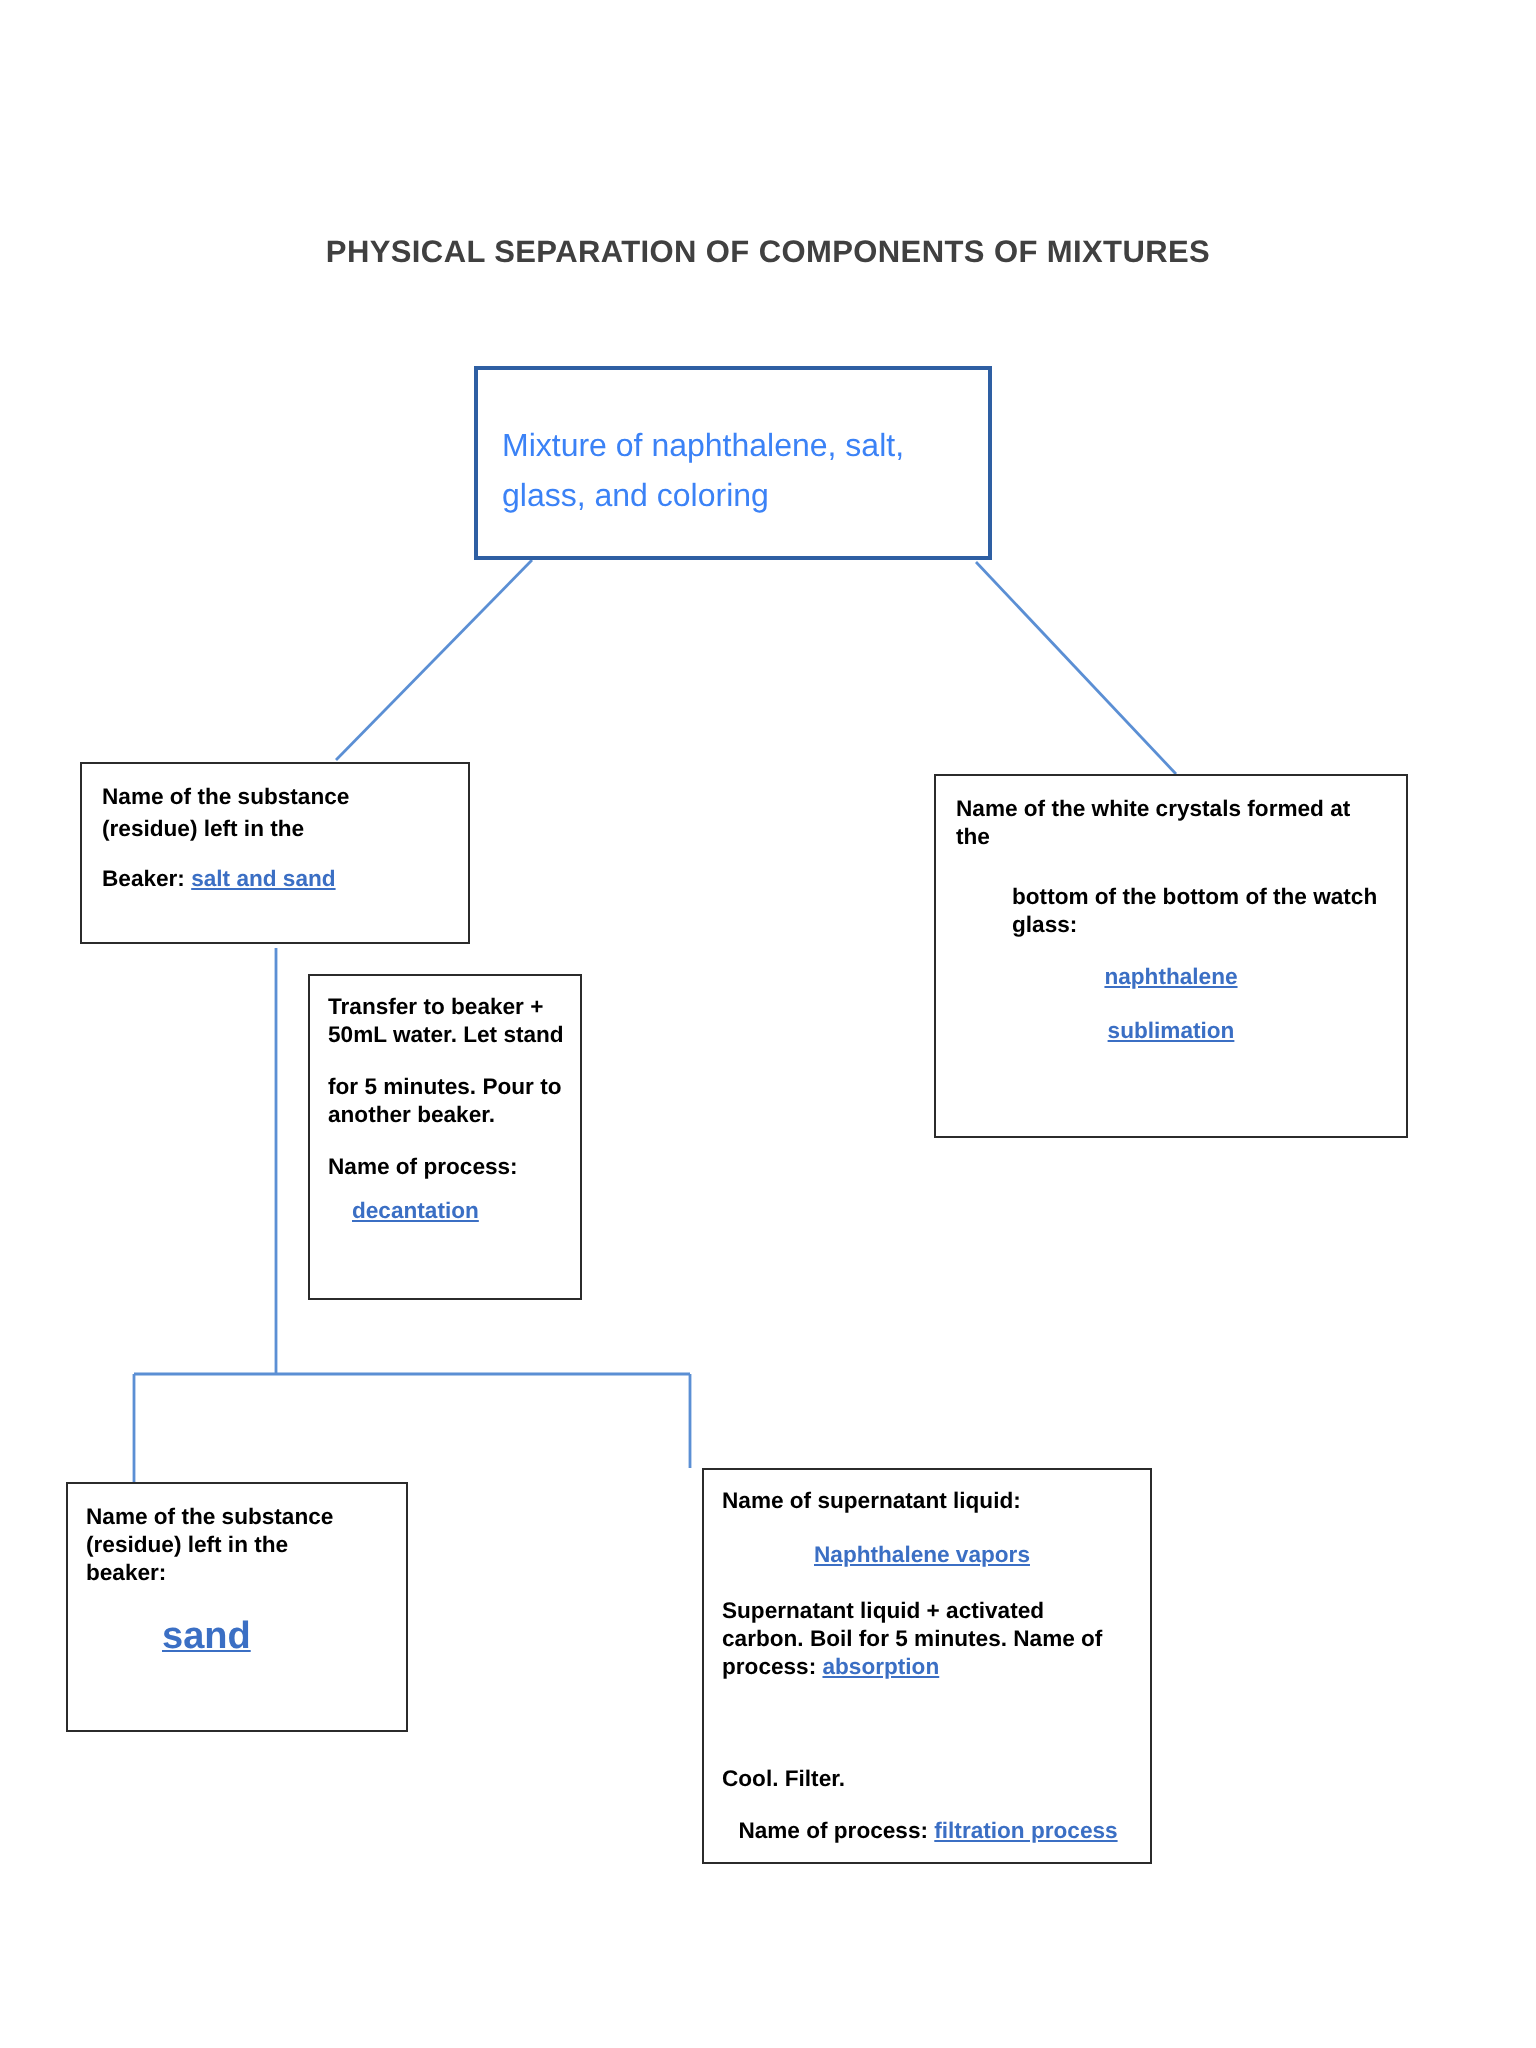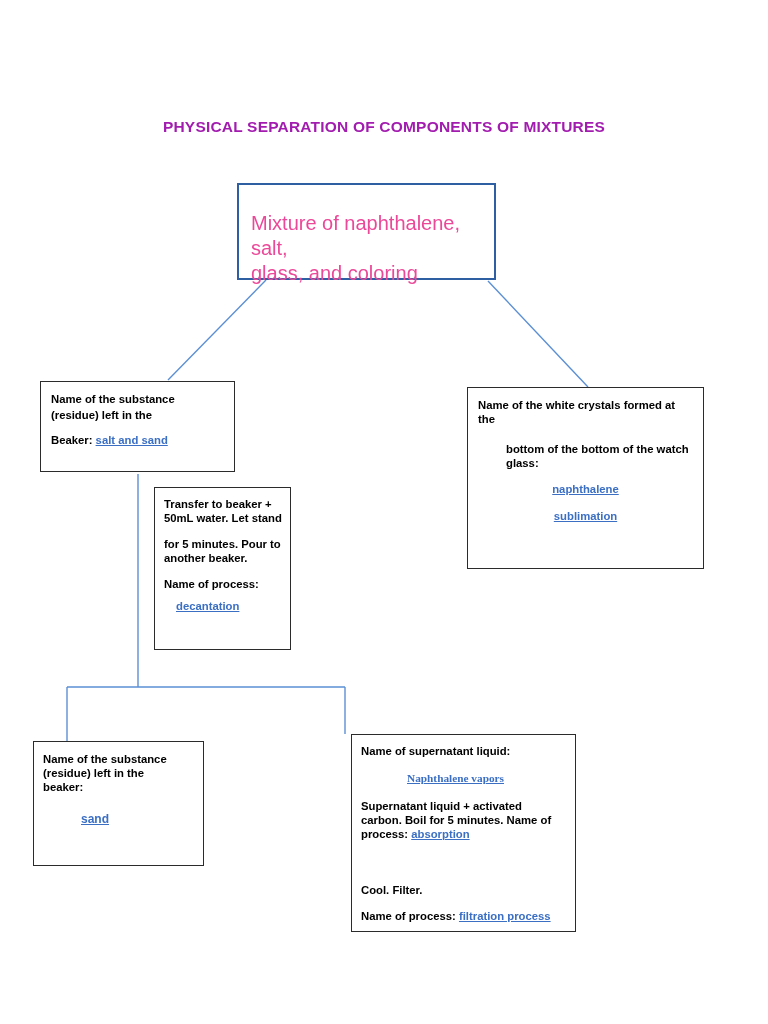--- a/index.html
+++ b/index.html
@@ -33,35 +33,35 @@
   }
   .title {
     position: absolute;
     left: 0;
     top: 118px;
     width: 768px;
     text-align: center;
     font-size: 15.5px;
     font-weight: bold;
     letter-spacing: 0.2px;
-    color: #a21caf;
+    color: #404040;
   }
   
   #mixture-box {
     left: 237px;
     top: 183px;
     width: 259px;
     height: 97px;
     border: 2px solid #2E5FA3;
     padding: 26px 0 0 12px;
   }
   #mixture-box .txt {
-    font-size: 20px;
+    font-size: 16px;
     line-height: 25px;
-    color: #ec4899;
+    color: #3b82f6;
   }
   
   .qbox {
     border: 1.3px solid #2b2b2b;
     font-size: 11.3px;
     font-weight: bold;
     line-height: 14px;
     color: #000000;
   }
   .qbox p {
@@ -113,34 +113,34 @@
   #sand-box {
     left: 33px;
     top: 741px;
     width: 171px;
     height: 125px;
     padding: 10px 0 0 9px;
   }
   #sand-box .l4 {
     margin-top: 18px;
     padding-left: 38px;
-    font-size: 12px;
+    font-size: 19px;
   }
   
   #supernatant-box {
     left: 351px;
     top: 734px;
     width: 225px;
     height: 198px;
     padding: 9px 8px 0 9px;
   }
-  #supernatant-box .l2 { margin-top: 13px; padding-left: 46px; font-family: Liberation Serif, serif; }
+  #supernatant-box .l2 { margin-top: 13px; padding-left: 46px; }
   #supernatant-box .l3 { margin-top: 14px; }
   #supernatant-box .l6 { margin-top: 42px; }
-  #supernatant-box .l7 { margin-top: 12px; }
+  #supernatant-box .l7 { margin-top: 12px; text-align: center; }
 </style>
 </head>
 <body>
 
 <div id="page">
 
   <div class="title">PHYSICAL SEPARATION OF COMPONENTS OF MIXTURES</div>
 
   <svg id="connectors" viewBox="0 0 768 1024" xmlns="http://www.w3.org/2000/svg">
     <line x1="266" y1="280" x2="168" y2="380" stroke="#5b8fd4" stroke-width="1.4"></line>

